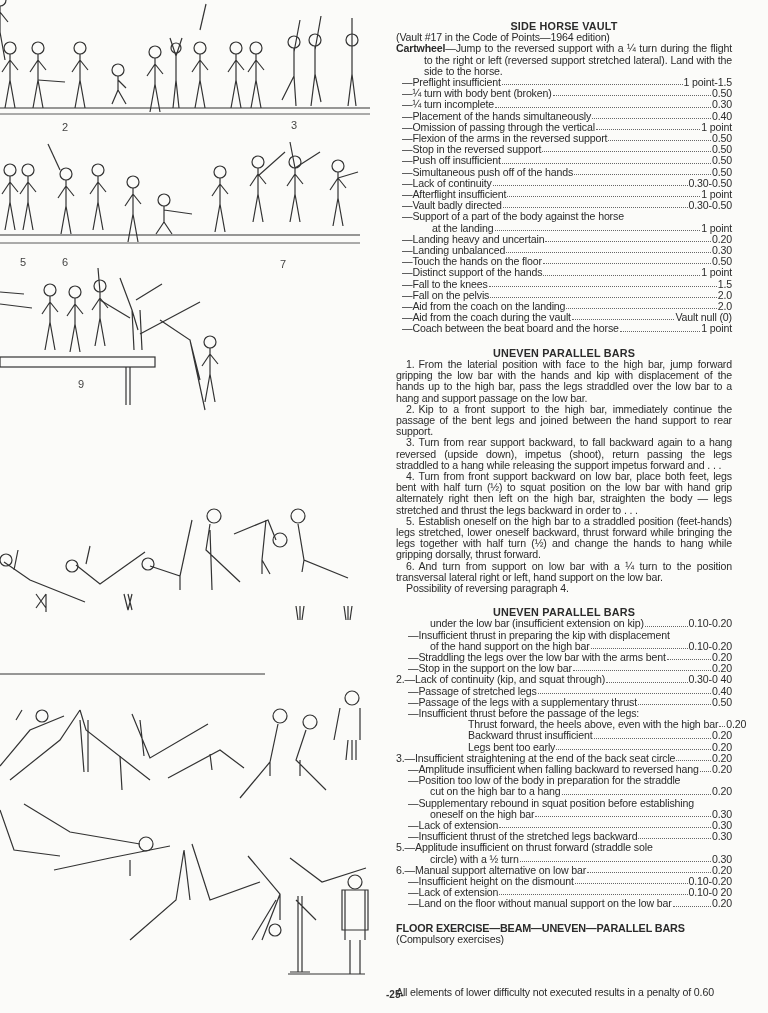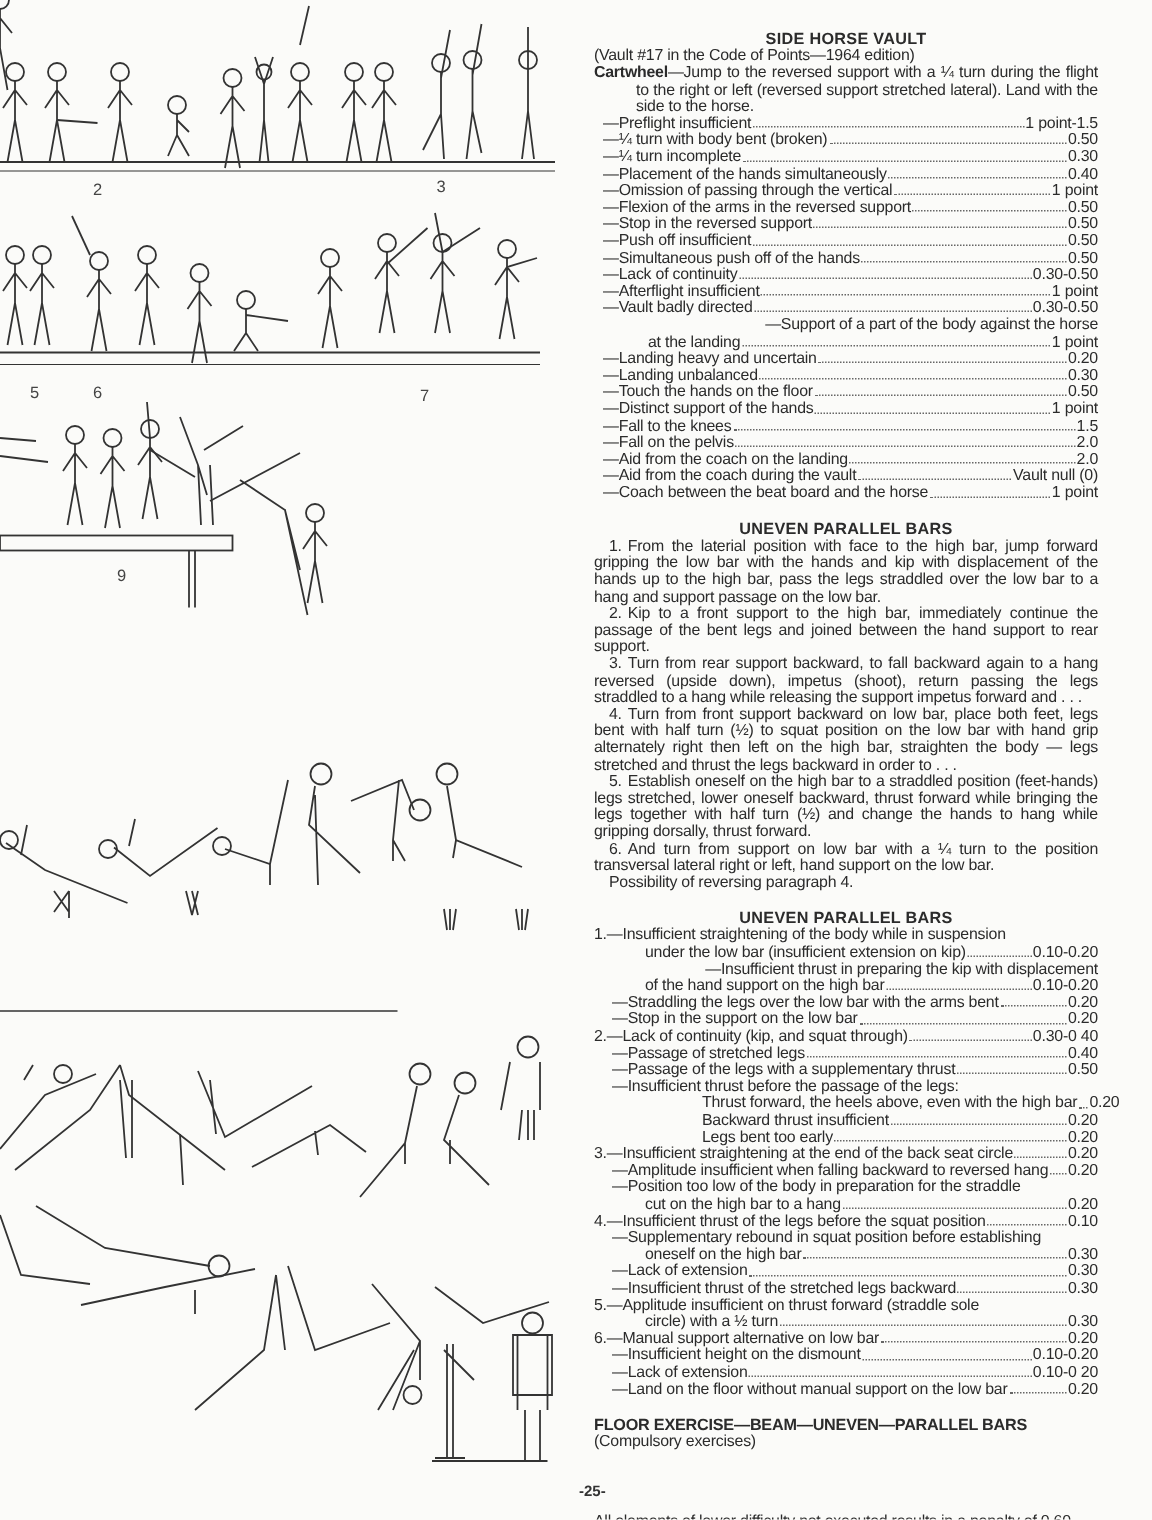--- a/index.html
+++ b/index.html
@@ -18,21 +18,21 @@
     letter-spacing:-0.15px;
   }
   .h { text-align:center; font-weight:bold; font-size:10.8px; letter-spacing:0.2px; }
   .sub { }
   .intro { text-indent:-28px; padding-left:28px; text-align:justify; }
   .intro b { font-weight:bold; }
   .row { display:flex; align-items:flex-end; }
   .row .lbl { white-space:nowrap; }
   .row .dots { flex:1; border-bottom:1px dotted #666; margin:0 1px 3px 1px; min-width:6px; }
   .row .val { white-space:nowrap; }
-  .ind1 { padding-left:6px;text-align:right; }
+  .ind1 { padding-left:6px; }
   .ind2 { padding-left:34px; }
   .ind3 { padding-left:72px; }
   .cont { padding-left:30px; }
   .spacer { height:13px; }
   .para { text-align:justify; text-indent:10px; }
   .para .num { margin-right:4px; }
   .floor-h { font-weight:bold; font-size:10.8px; }
   .hang { padding-left:20px; text-indent:-20px;margin-top:42px; }
   .page-num { position:absolute; left:386px; top:989px; font-size:10px; font-weight:bold; color:#333; font-family:"Liberation Sans", sans-serif; }
 </style>
@@ -306,21 +306,20 @@
     <div class="para"><span class="num">6.</span><span>And turn from support on low bar with a ¼ turn to the position transversal lateral right or left, hand support on the low bar.</span></div>
     <div class="para">Possibility of reversing paragraph 4.</div>
   </section>
 
   <div class="spacer"></div>
 
   <section>
     <div class="h">UNEVEN PARALLEL BARS</div>
 
     <div>
-      <div><span>1.</span><span>—Insufficient straightening of the body while in suspension</span></div>
       <div class="row ind2">
           <span class="lbl">under the low bar (insufficient extension on kip)</span>
           <span class="dots"></span>
           <span class="val">0.10-0.20</span>
         </div>
     </div>
     <div class="ind1">
       <div style="padding-left:6px">—Insufficient thrust in preparing the kip with displacement</div>
       <div class="row" style="padding-left:28px">
           <span class="lbl">of the hand support on the high bar</span>
@@ -380,25 +379,20 @@
         <span class="val">0.20</span>
       </div>
     <div>
       <div style="padding-left:12px">—Position too low of the body in preparation for the straddle</div>
       <div class="row ind2">
           <span class="lbl">cut on the high bar to a hang</span>
           <span class="dots"></span>
           <span class="val">0.20</span>
         </div>
     </div>
-    <div class="row">
-        <span class="lbl"><span>4.</span><span>—Insufficient thrust of the legs before the squat position</span></span>
-        <span class="dots"></span>
-        <span class="val">0.10</span>
-      </div>
     <div>
       <div style="padding-left:12px">—Supplementary rebound in squat position before establishing</div>
       <div class="row ind2">
           <span class="lbl">oneself on the high bar</span>
           <span class="dots"></span>
           <span class="val">0.30</span>
         </div>
     </div>
     <div class="row" style="padding-left:12px">
         <span class="lbl">—Lack of extension</span>

